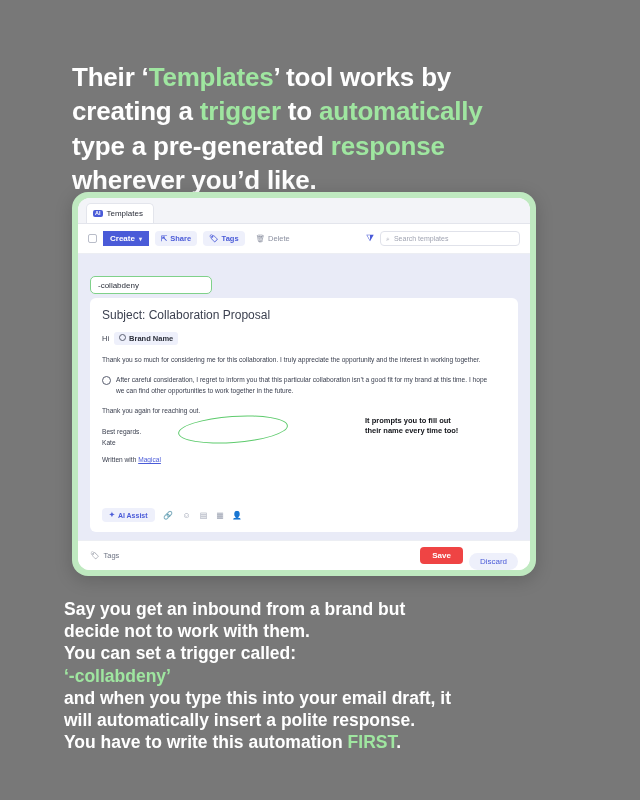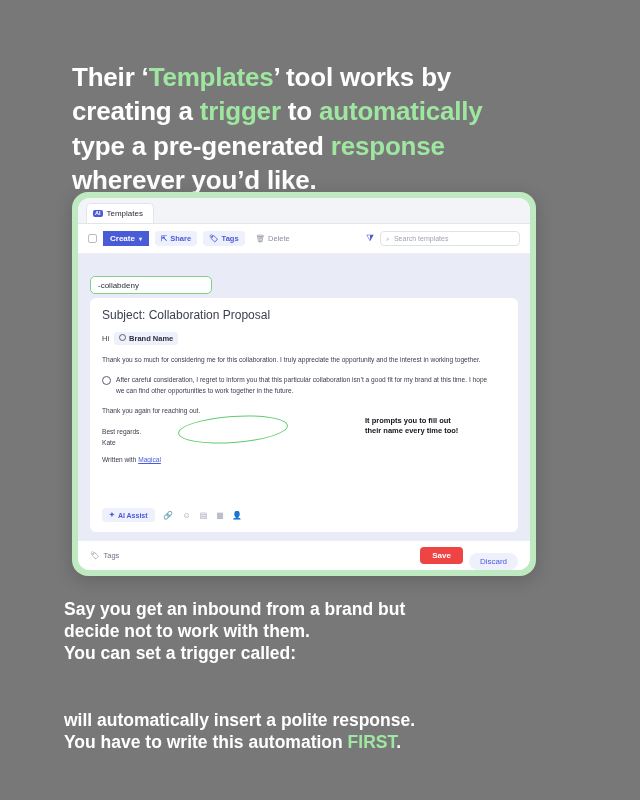--- a/index.html
+++ b/index.html
@@ -372,19 +372,19 @@
         <div class="btn-discard">Discard</div>
       </div>
 
     </div>
   </div>
 
   <div class="bottom">
     <span>Say you get an inbound from a brand but</span><br>
     <span>decide not to work with them.</span><br>
     <span>You can set a trigger called:</span><br>
-    <br>
-    <br>
+    <span class="bt-green">‘-collabdeny’</span><br>
+    <span>and when you type this into your email draft, it</span><br>
     <span>will automatically insert a polite response.</span><br>
     <span>You have to write this automation </span><span class="bt-green">FIRST</span><span>.</span>
   </div>
 
 </div>
 
 </body></html>

